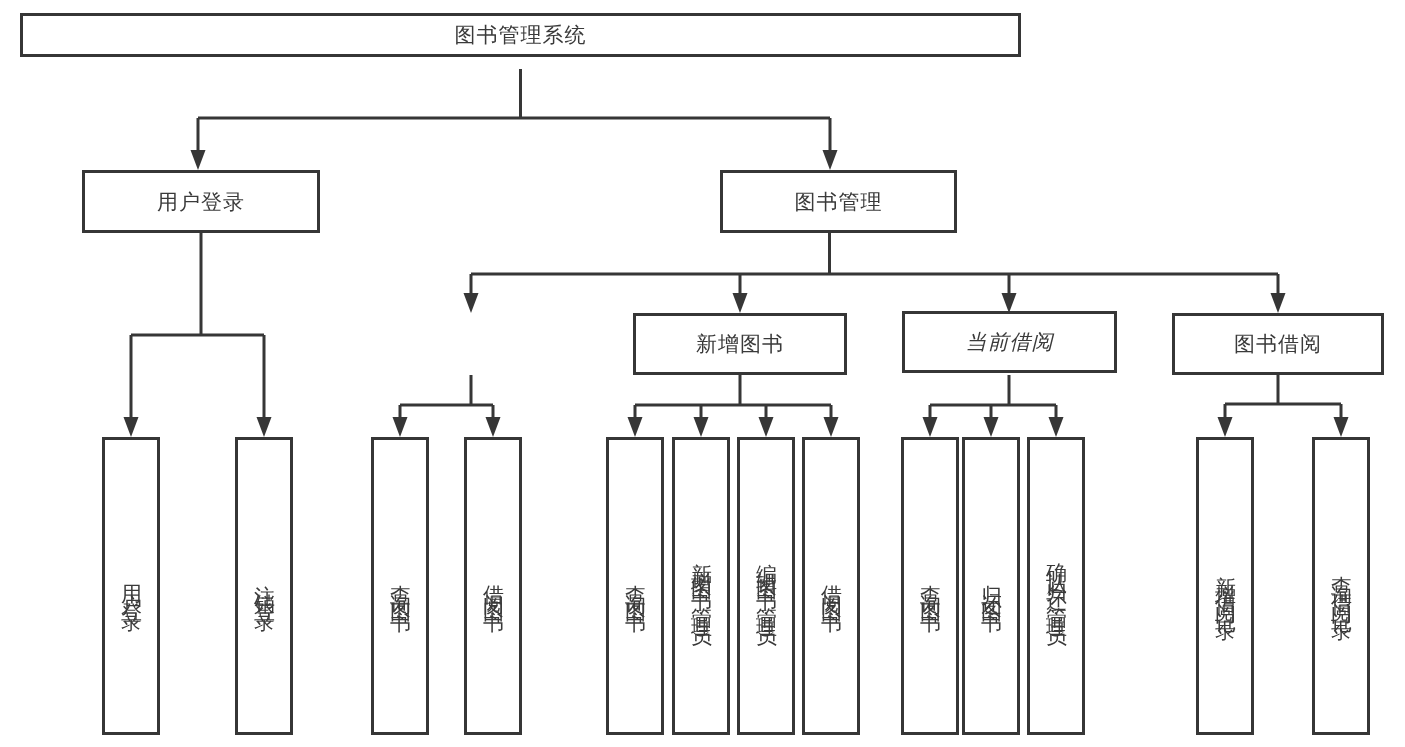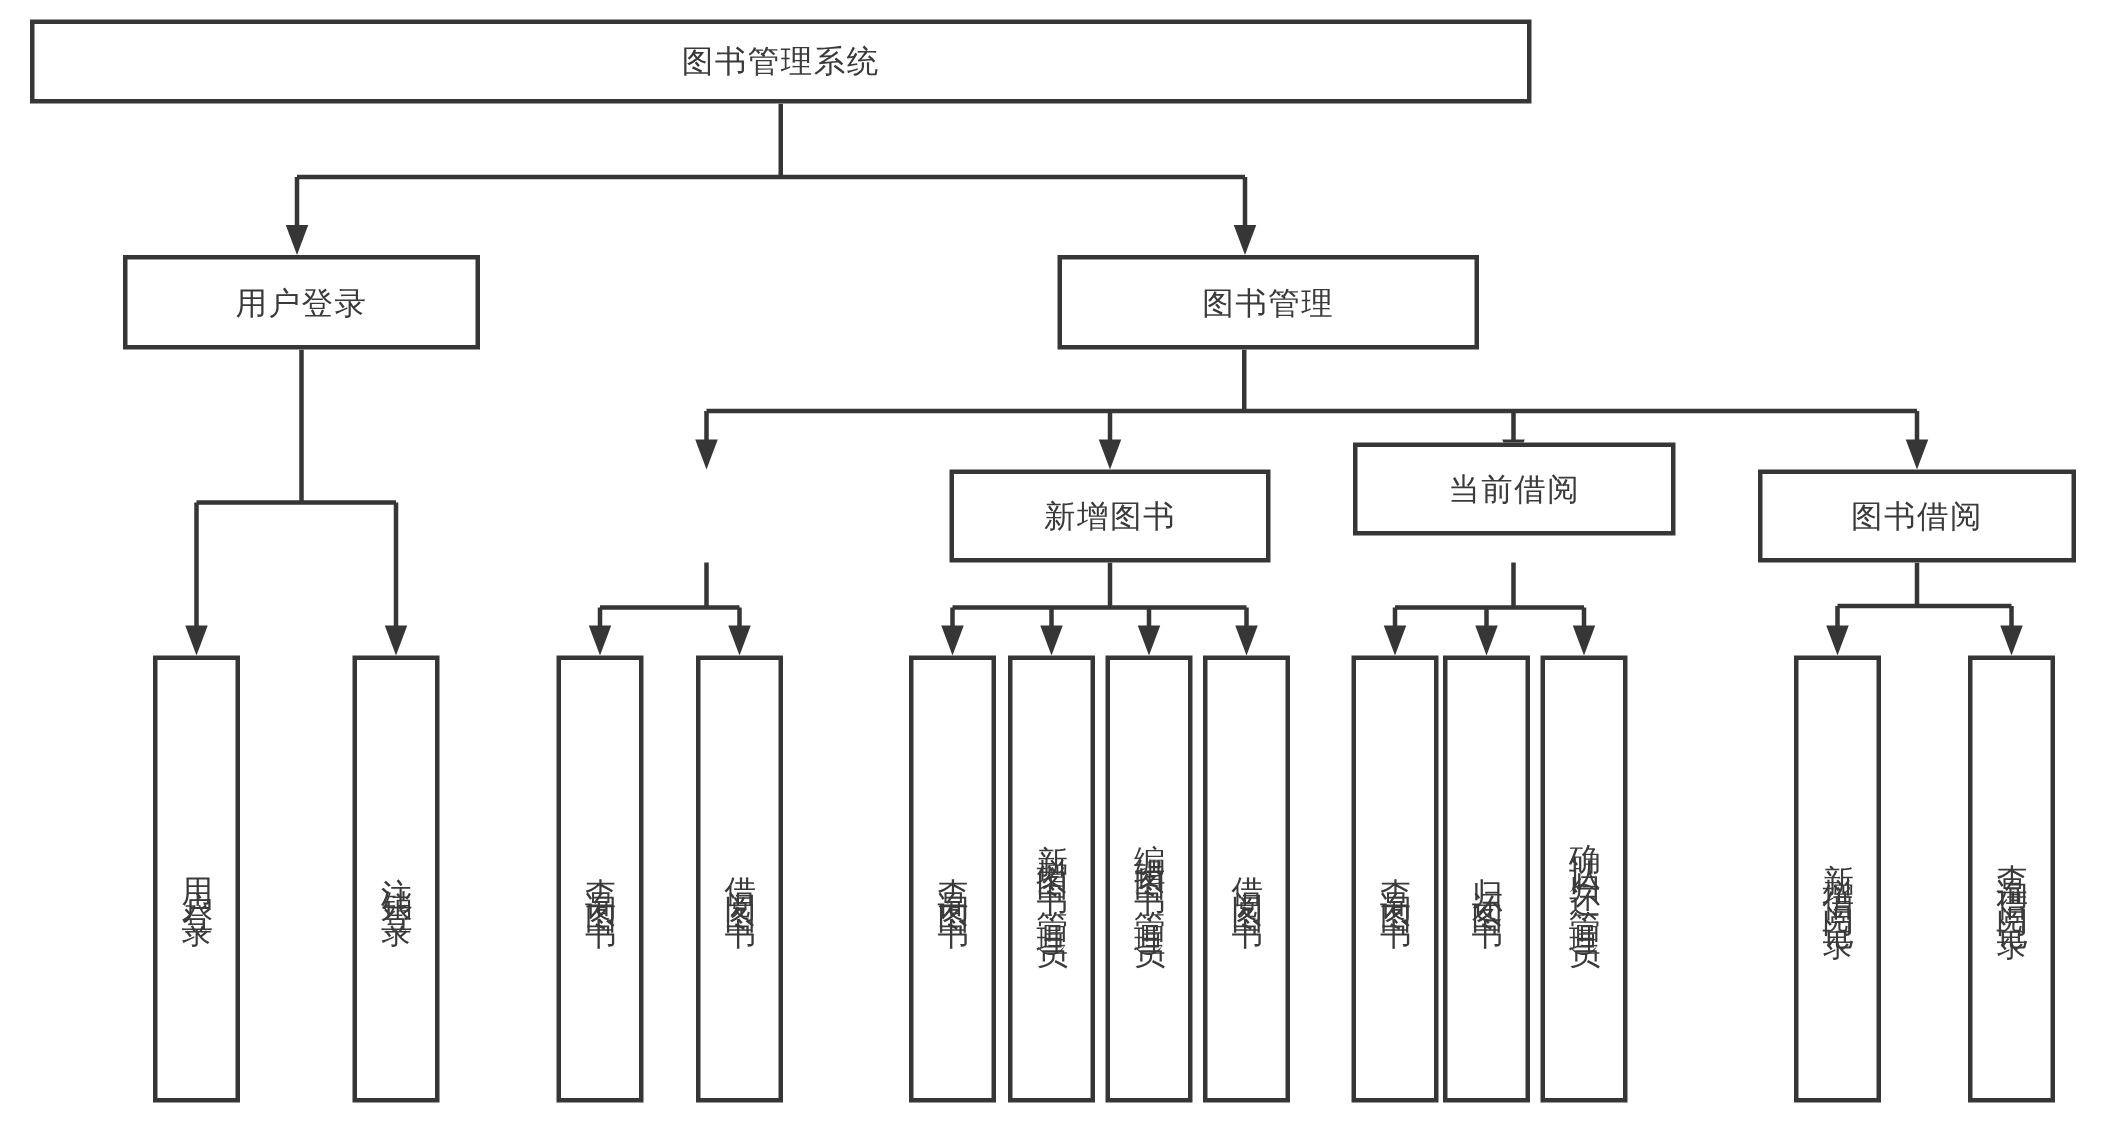--- a/index.html
+++ b/index.html
@@ -86,27 +86,27 @@
       <polygon points="766,437 758.5,417 773.5,417"></polygon>
       <polygon points="831,437 823.5,417 838.5,417"></polygon>
       <polygon points="930,437 922.5,417 937.5,417"></polygon>
       <polygon points="991,437 983.5,417 998.5,417"></polygon>
       <polygon points="1056,437 1048.5,417 1063.5,417"></polygon>
       <polygon points="1225,437 1217.5,417 1232.5,417"></polygon>
       <polygon points="1341,437 1333.5,417 1348.5,417"></polygon>
     </g>
   </svg>
 
-  <div class="node h-node" style="left:20px; top:13px; width:1001px; height:56px;">图书管理系统</div>
+  <div class="node h-node" style="left:20px; top:13px; width:1001px; height:44px;">图书管理系统</div>
 
   <div class="node h-node" style="left:82px; top:170px; width:238px; height:63px;">用户登录</div>
-  <div class="node h-node" style="left:705px; top:170px; width:281px; height:63px;">图书管理</div>
+  <div class="node h-node" style="left:720px; top:170px; width:237px; height:63px;">图书管理</div>
 
   <div class="node h-node" style="left:633px; top:313px; width:214px; height:62px;">新增图书</div>
-  <div class="node h-node" style="left:902px; top:295px; width:215px; height:62px;">当前借阅</div>
+  <div class="node h-node" style="left:902px; top:311px; width:215px; height:62px;font-style:italic;">当前借阅</div>
   <div class="node h-node" style="left:1172px; top:313px; width:212px; height:62px;">图书借阅</div>
 
   <div class="node v-node" style="left:102px; top:437px; width:58px; height:298px;">用户登录</div>
   <div class="node v-node" style="left:235px; top:437px; width:58px; height:298px;">注销登录</div>
 
   <div class="node v-node" style="left:371px; top:437px; width:58px; height:298px;">查询图书</div>
   <div class="node v-node" style="left:464px; top:437px; width:58px; height:298px;">借阅图书</div>
 
   <div class="node v-node" style="left:606px; top:437px; width:58px; height:298px;">查询图书</div>
   <div class="node v-node" style="left:672px; top:437px; width:58px; height:298px;">新增图书（管理员）</div>

